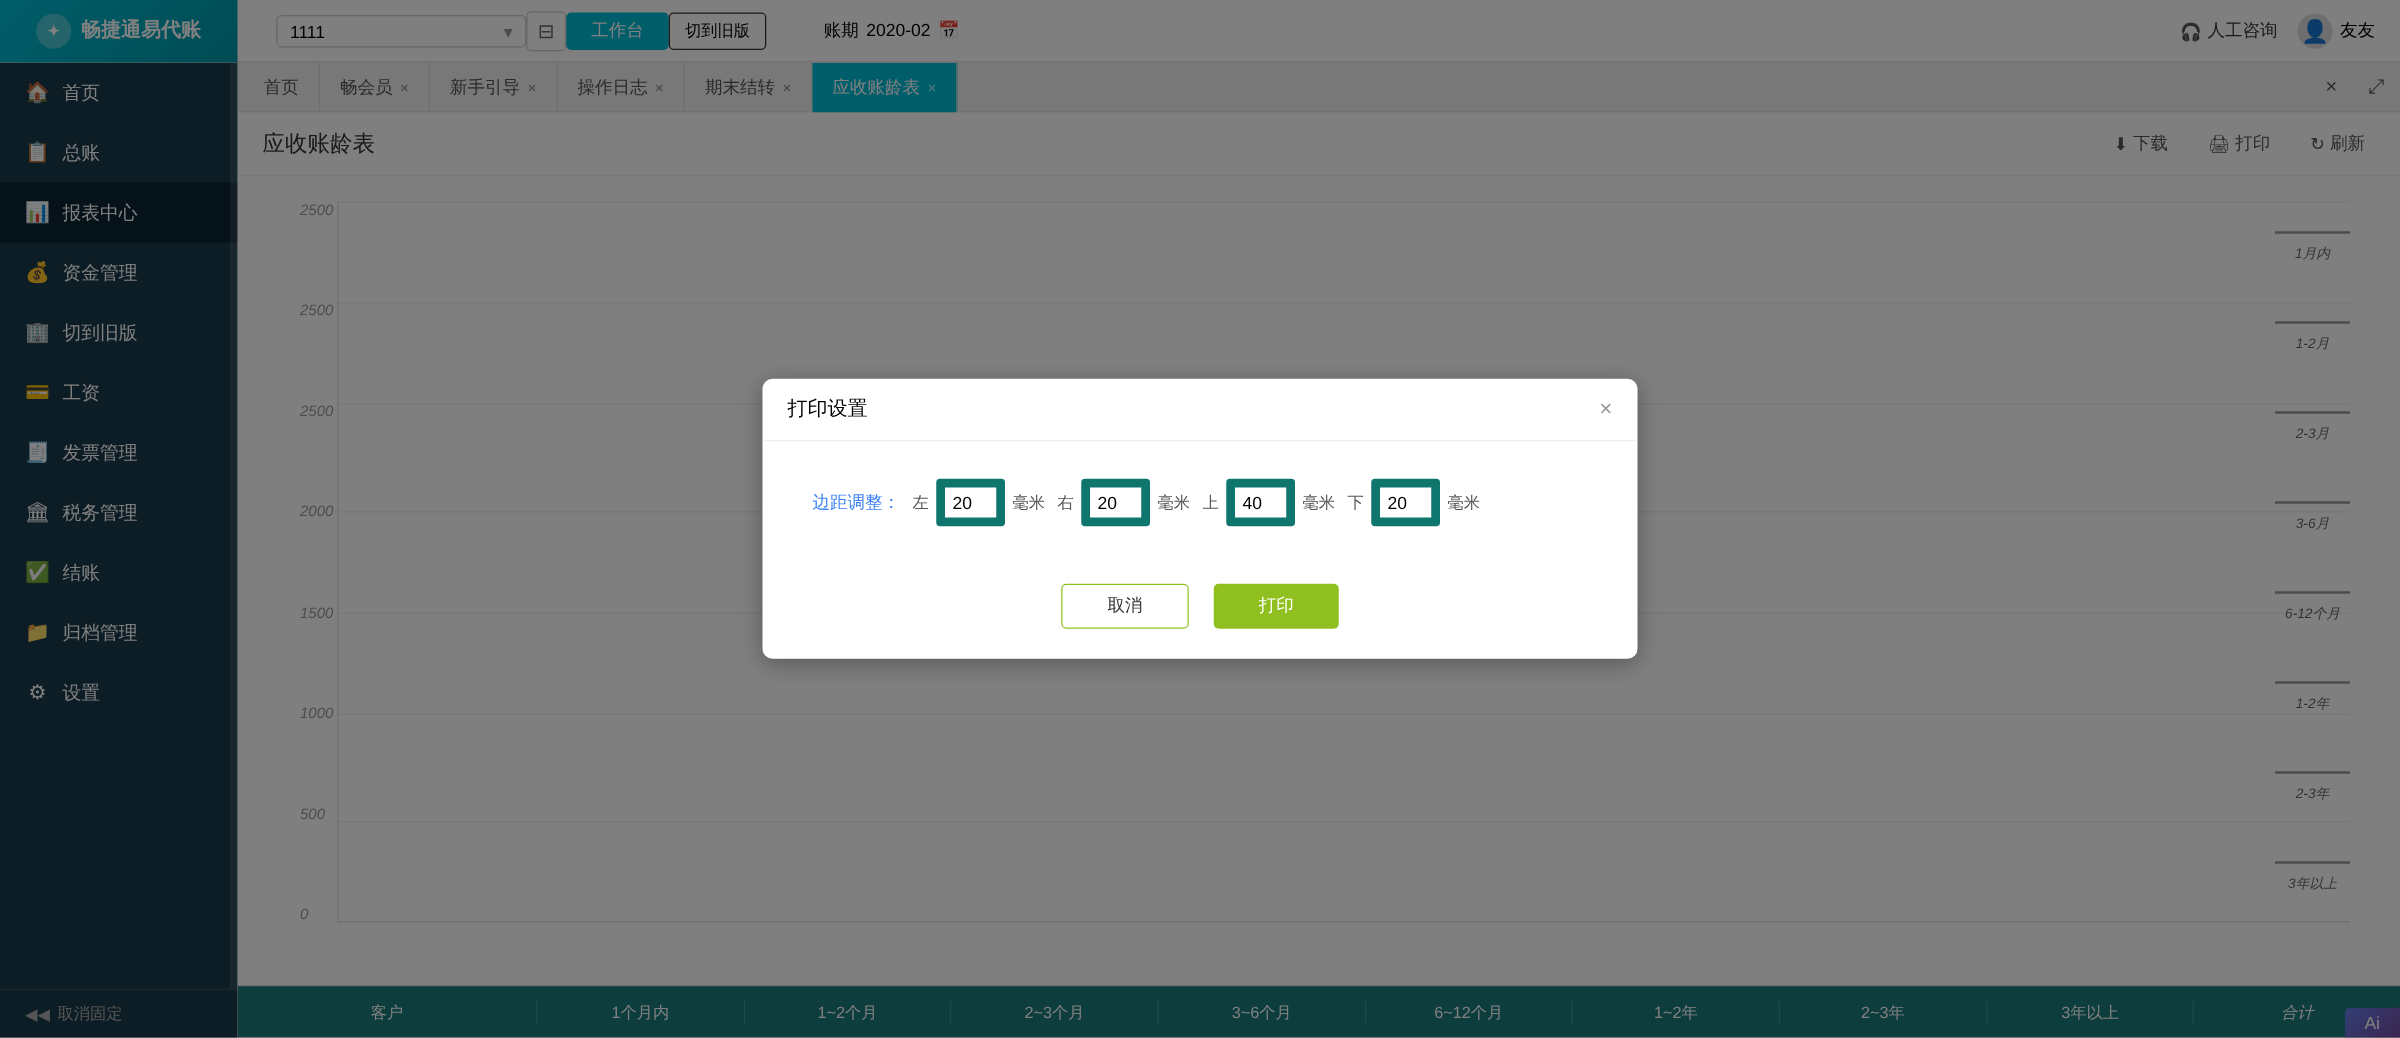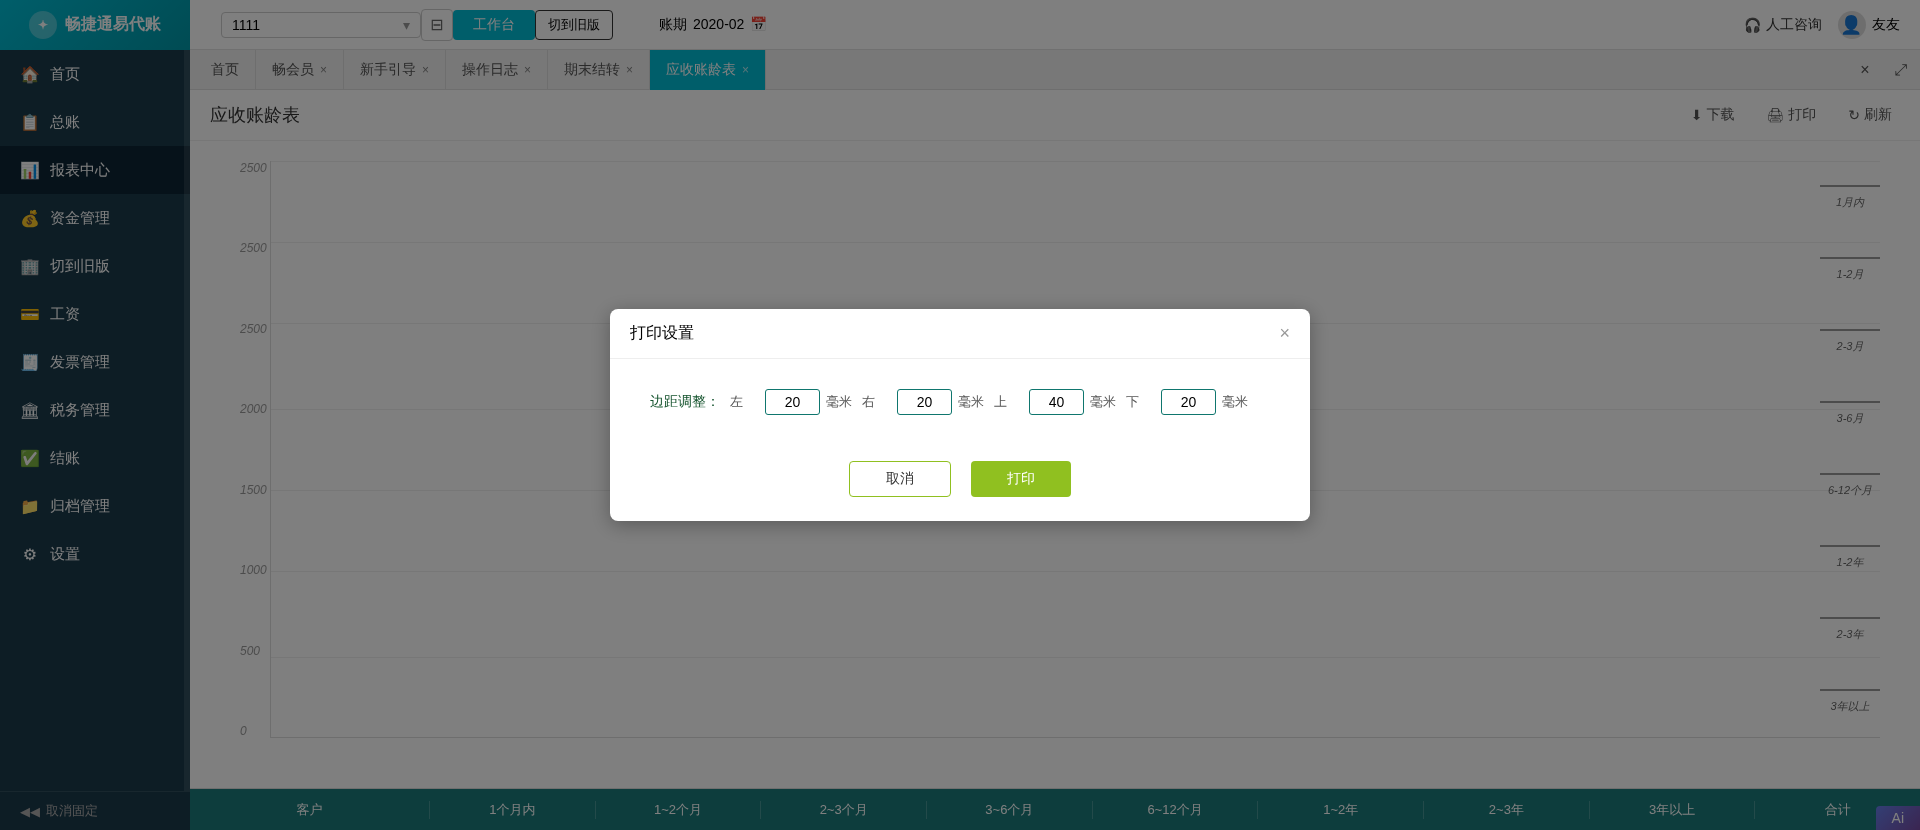--- a/index.html
+++ b/index.html
@@ -348,21 +348,21 @@
       color: #fff;
       font-size: 13px;
       border-top: 1px solid #ddd;
     }
     .table-col {
       flex: 1;
       text-align: center;
       padding: 0 8px;
       border-right: 1px solid rgba(255,255,255,0.2);
     }
-    .table-col:last-child { border-right: none; }
+    .table-col:last-child { border-right: none; font-style: italic; }
     .table-col.wide { flex: 1.5; }
 
     
     .overlay {
       position: fixed;
       top: 0; left: 0; right: 0; bottom: 0;
       background: rgba(0,0,0,0.5);
       z-index: 100;
       display: flex;
       align-items: center;
@@ -395,40 +395,38 @@
       padding: 30px 40px;
     }
     .margin-row {
       display: flex;
       align-items: center;
       gap: 10px;
       flex-wrap: wrap;
     }
     .margin-label {
       font-size: 14px;
-      color: #14532d;
+      color: #3b82f6;
     }
     .margin-group {
       display: flex;
       align-items: center;
       gap: 6px;
     }
     .margin-direction {
       font-size: 13px;
       color: #555;
     }
     .margin-input {
       width: 55px;
-      border: 1px solid #0f766e;
+      border: 7px solid #0f766e;
       border-radius: 3px;
       padding: 4px 6px;
       font-size: 14px;
-      text-align: center;
       outline: none;
-      margin-left: 16px;
     }
     .margin-unit {
       font-size: 13px;
       color: #555;
     }
     .dialog-footer {
       display: flex;
       justify-content: center;
       gap: 20px;
       padding: 16px 20px 24px;

